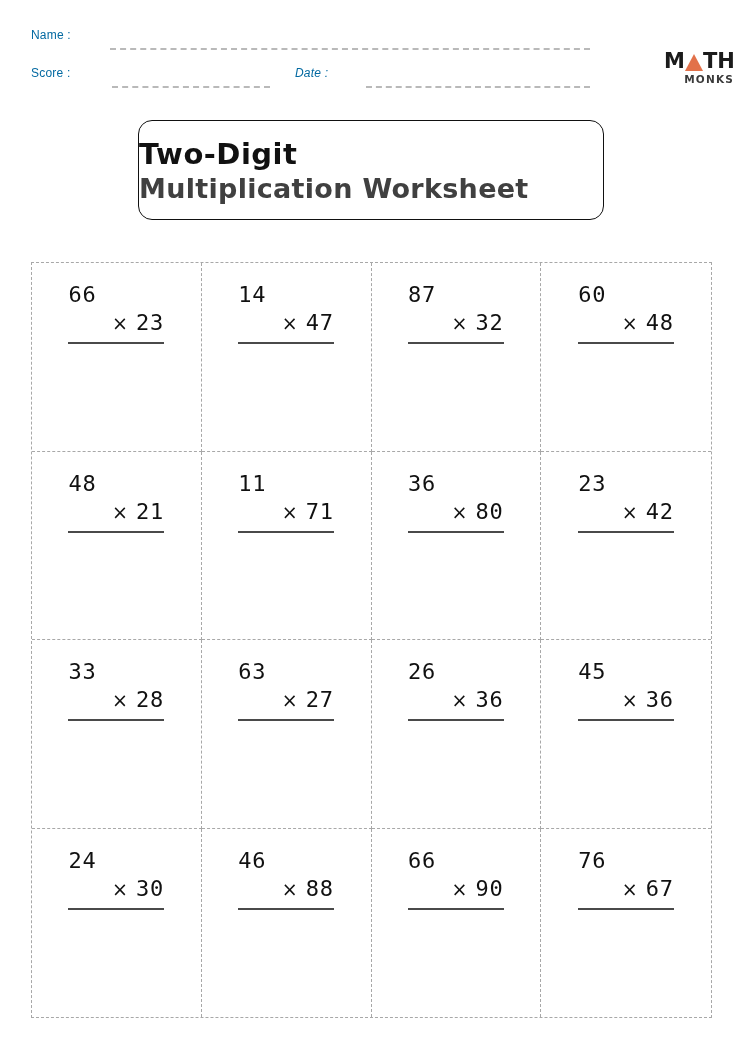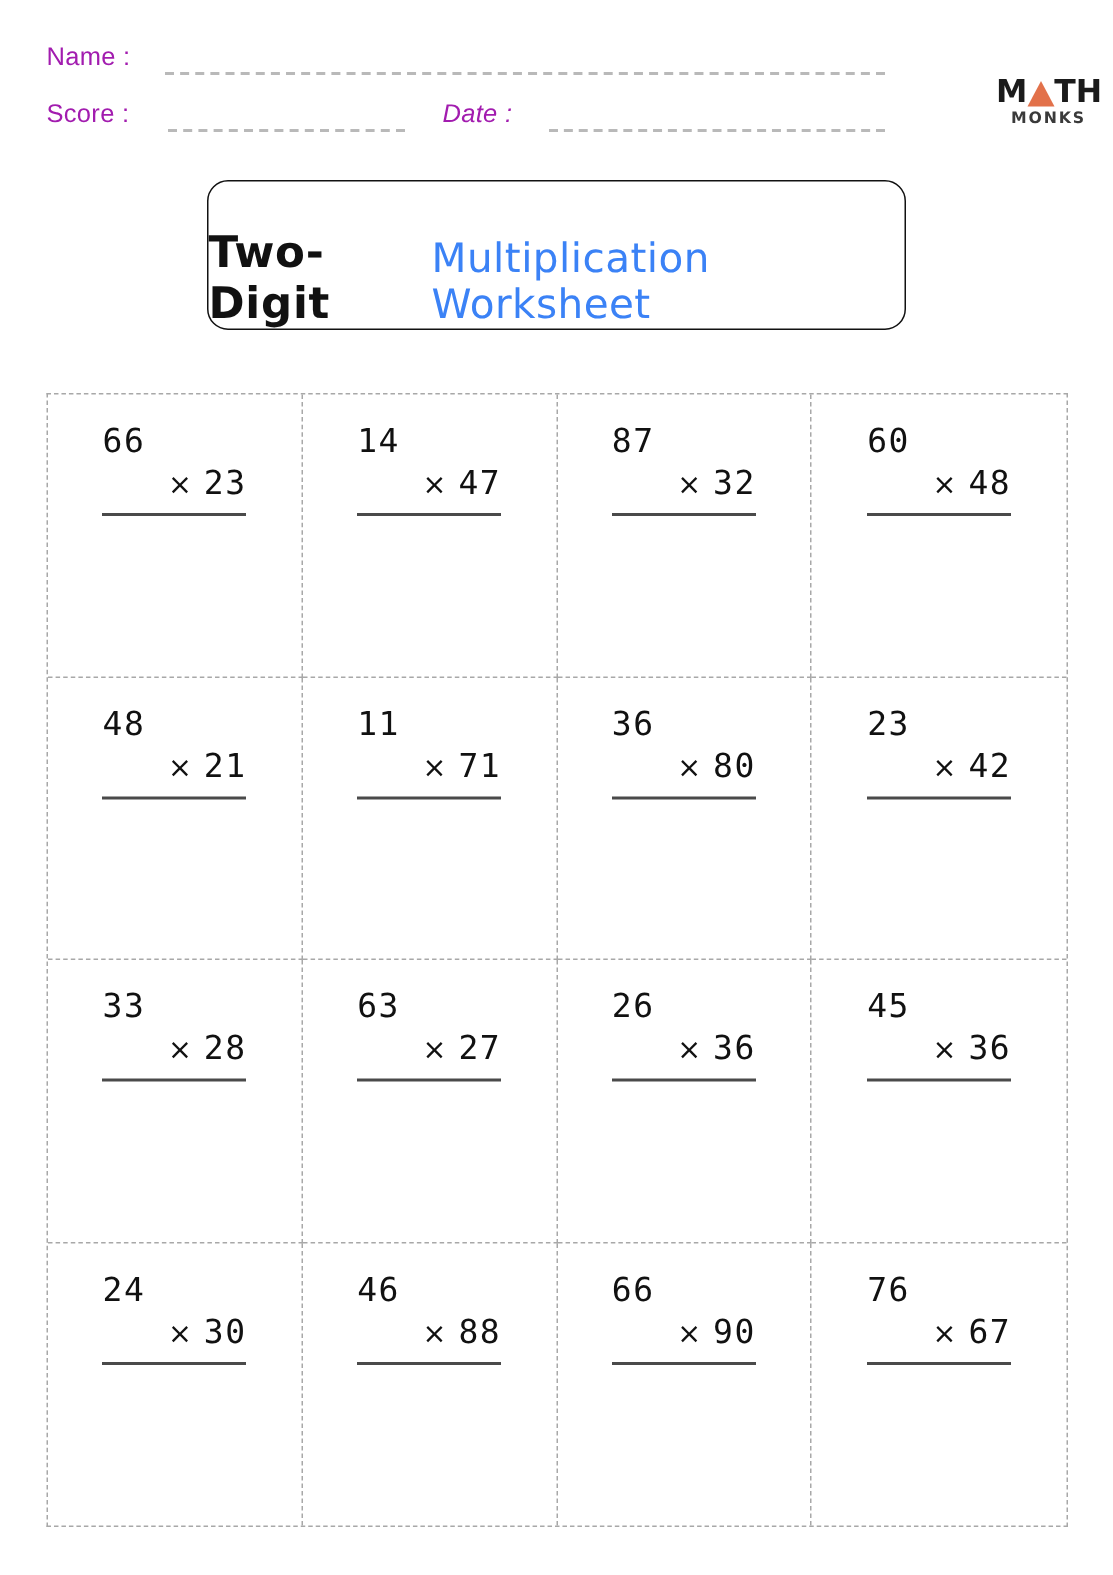--- a/index.html
+++ b/index.html
@@ -20,22 +20,22 @@
   #header {
     position: absolute;
     left: 0; top: 0;
     width: 742px;
     height: 112px;
   }
 
   .field-label {
     position: absolute;
     font-family: "Liberation Sans", sans-serif;
-    font-size: 17px;
-    color: #a21caf;
+    font-size: 12px;
+    color: #0369a1;
     letter-spacing: .2px;
     white-space: nowrap;
   }
 
   .field-line {
     position: absolute;
     border-bottom: 2px dashed #b9b9b9;
     height: 0;
   }
 
@@ -75,50 +75,51 @@
     border-bottom: 17px solid #e2714a;
     margin: 0 0px 1px 0px;
   }
   #logo-sub {
     font-family: "DejaVu Sans", sans-serif;
     font-size: 10.5px;
     font-weight: 700;
     color: #3a3a3a;
     letter-spacing: 1.2px;
     margin-top: 2px;
+    text-align: right;
   }
 
   
   #title-box {
     position: absolute;
     left: 138px;
     top: 120px;
     width: 466px;
     height: 100px;
     border: 1.6px solid #111111;
     border-radius: 14px;
     background: #ffffff;
     display: flex;
-    flex-direction: row;
-    align-items: flex-end;
+    flex-direction: column;
+    align-items: flex-start;
     justify-content: center;
     gap: 2px;
   }
   #title-main {
     font-family: "DejaVu Sans", sans-serif;
     font-size: 29px;
     font-weight: 700;
     color: #111111;
     letter-spacing: .5px;
   }
   #title-sub {
     font-family: "DejaVu Sans", sans-serif;
     font-size: 27px;
-    font-weight: 400;
-    color: #3b82f6;
+    font-weight: 700;
+    color: #404040;
     letter-spacing: .3px;
   }
 
   
   #grid {
     position: absolute;
     left: 31px;
     top: 262px;
     width: 681px;
     height: 756px;

